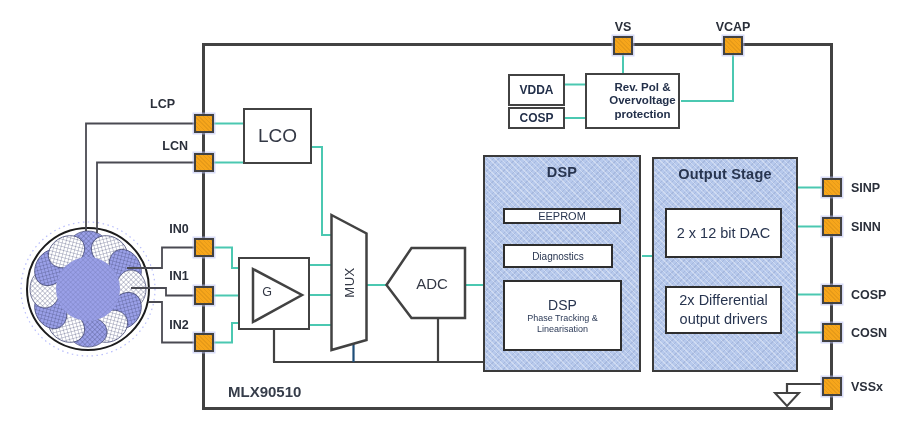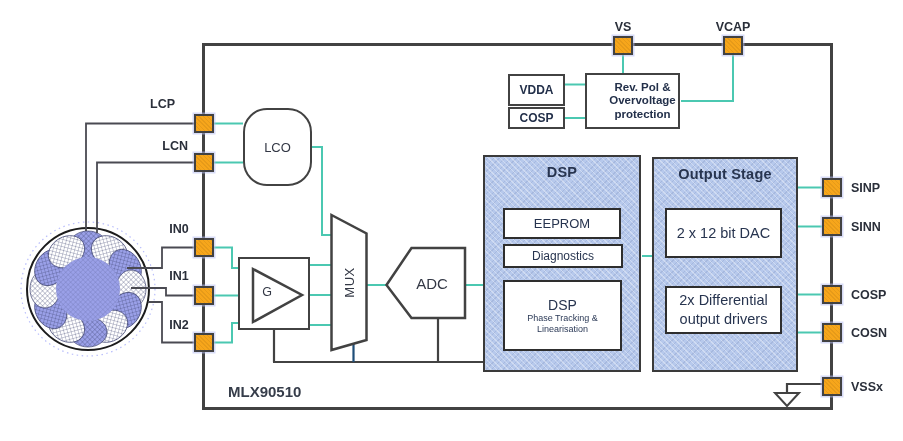--- a/index.html
+++ b/index.html
@@ -142,21 +142,21 @@
 
     <polygon points="331.5,215 366.5,233.5 366.5,340 331.5,350" fill="#ffffff" stroke="#424242" stroke-width="2.5"></polygon>
     <polygon points="386.5,285 411.5,248 465,248 465,318 411.5,318" fill="#ffffff" stroke="#424242" stroke-width="2.5"></polygon>
 
     <polygon points="775,393 799,393 787,406" fill="#ffffff" stroke="#424242" stroke-width="2"></polygon>
   </svg>
 
   <div class="chip"></div>
   <div class="chipname">MLX90510</div>
 
-  <div class="box" style="left:243px;top:108px;width:69px;height:78px;font-size:13px;border-radius:24px;">
+  <div class="box" style="left:243px;top:108px;width:69px;height:56px;font-size:19px;">
     <span>LCO</span>
   </div>
 
   <div class="box" style="left:238px;top:257px;width:72px;height:73px;">
     <svg width="67" height="68" viewBox="0 0 67 68">
       <polygon points="12,9 12,62 61,35" fill="#ffffff" stroke="#424242" stroke-width="2.5"></polygon>
     </svg>
     <span style="position:absolute;left:17px;top:26px;width:20px;text-align:center;font-size:12.5px;">G</span>
   </div>
 
@@ -173,24 +173,24 @@
   <div class="box" style="left:585px;top:73px;width:95px;height:56px;font-size:11.5px;line-height:13.5px;
        flex-direction:column;color:#23304a;font-weight:600;padding-left:20px;">
     <span>Rev. Pol &amp;</span>
     <span>Overvoltage</span>
     <span>protection</span>
   </div>
 
   <div class="bluebox" style="left:483px;top:155px;width:158px;height:217px;">
     <div class="bluetitle">DSP</div>
   </div>
-  <div class="wbox" style="left:503px;top:208px;width:118px;height:31px;font-size:13px;">
+  <div class="wbox" style="left:503px;top:208px;width:118px;height:16px;font-size:11px;">
     <span>EEPROM</span>
   </div>
-  <div class="wbox" style="left:503px;top:244px;width:120px;height:24px;font-size:12px;">
+  <div class="wbox" style="left:503px;top:244px;width:110px;height:24px;font-size:10px;">
     <span>Diagnostics</span>
   </div>
   <div class="wbox" style="left:503px;top:280px;width:119px;height:71px;">
     <span style="font-size:14px;">DSP</span>
     <span class="small">Phase Tracking &amp;</span>
     <span class="small">Linearisation</span>
   </div>
 
   <div class="bluebox" style="left:652px;top:157px;width:146px;height:215px;">
     <div class="bluetitle">Output Stage</div>

